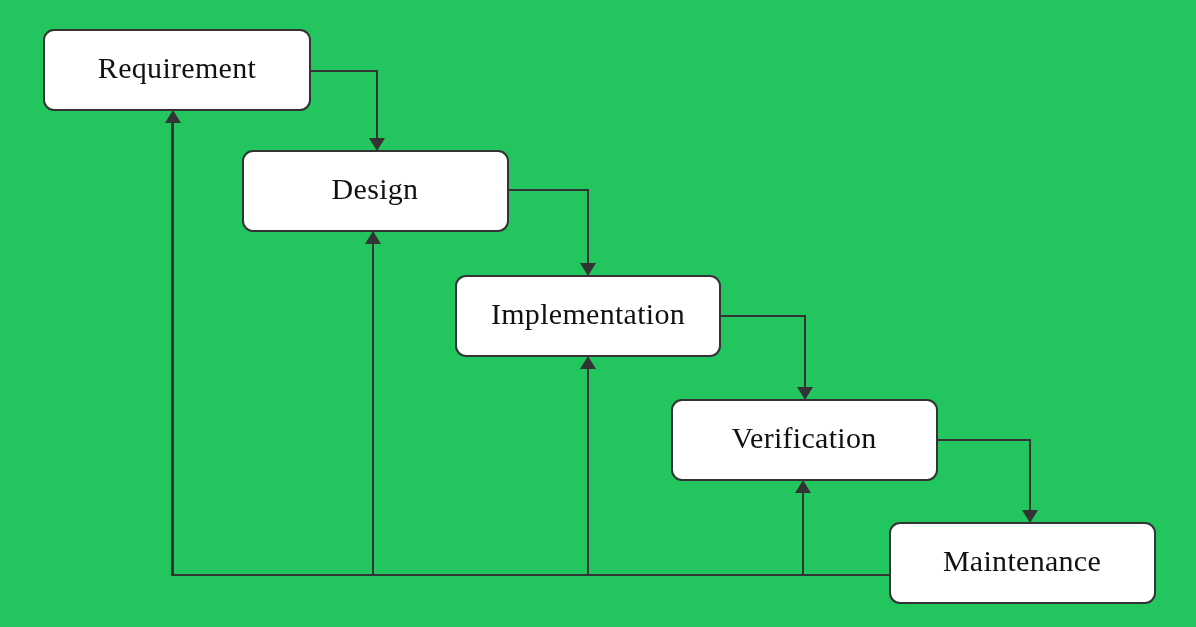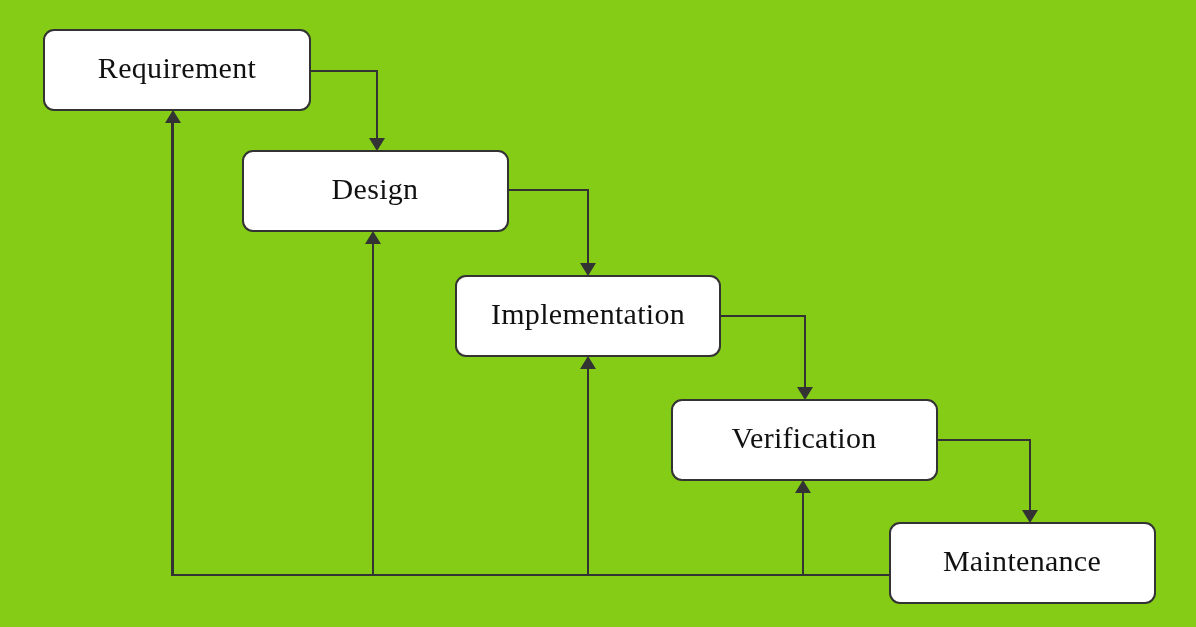--- a/index.html
+++ b/index.html
@@ -11,21 +11,21 @@
   body {
     width: 1196px;
     height: 627px;
     overflow: hidden;
     font-family: "Liberation Serif", "DejaVu Serif", serif;
   }
   #diagram-root {
     position: relative;
     width: 1196px;
     height: 627px;
-    background: #84cc16;
+    background: #22c55e;
   }
   svg#waterfall-svg {
     display: block;
     width: 1196px;
     height: 627px;
   }
   .stage-box-shape {
     fill: #ffffff;
   }
   .stage-label {

